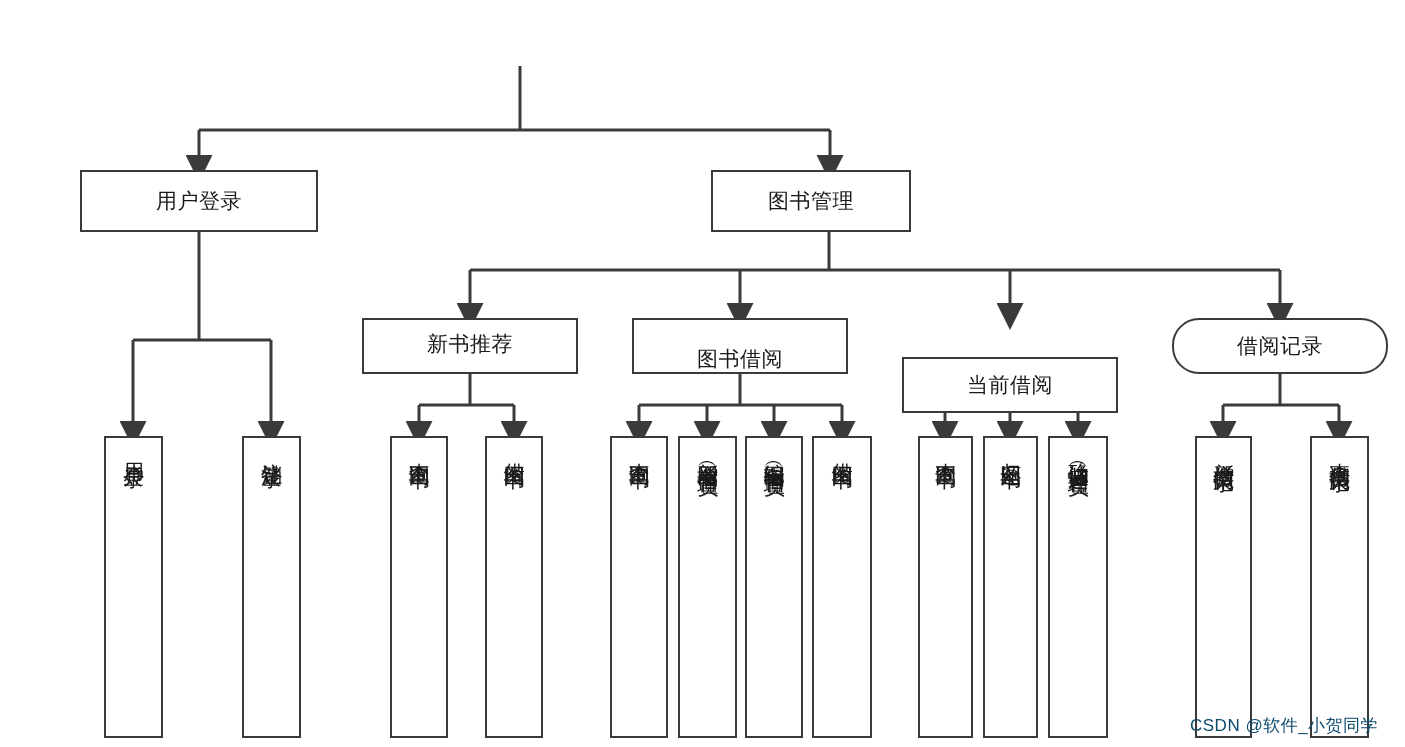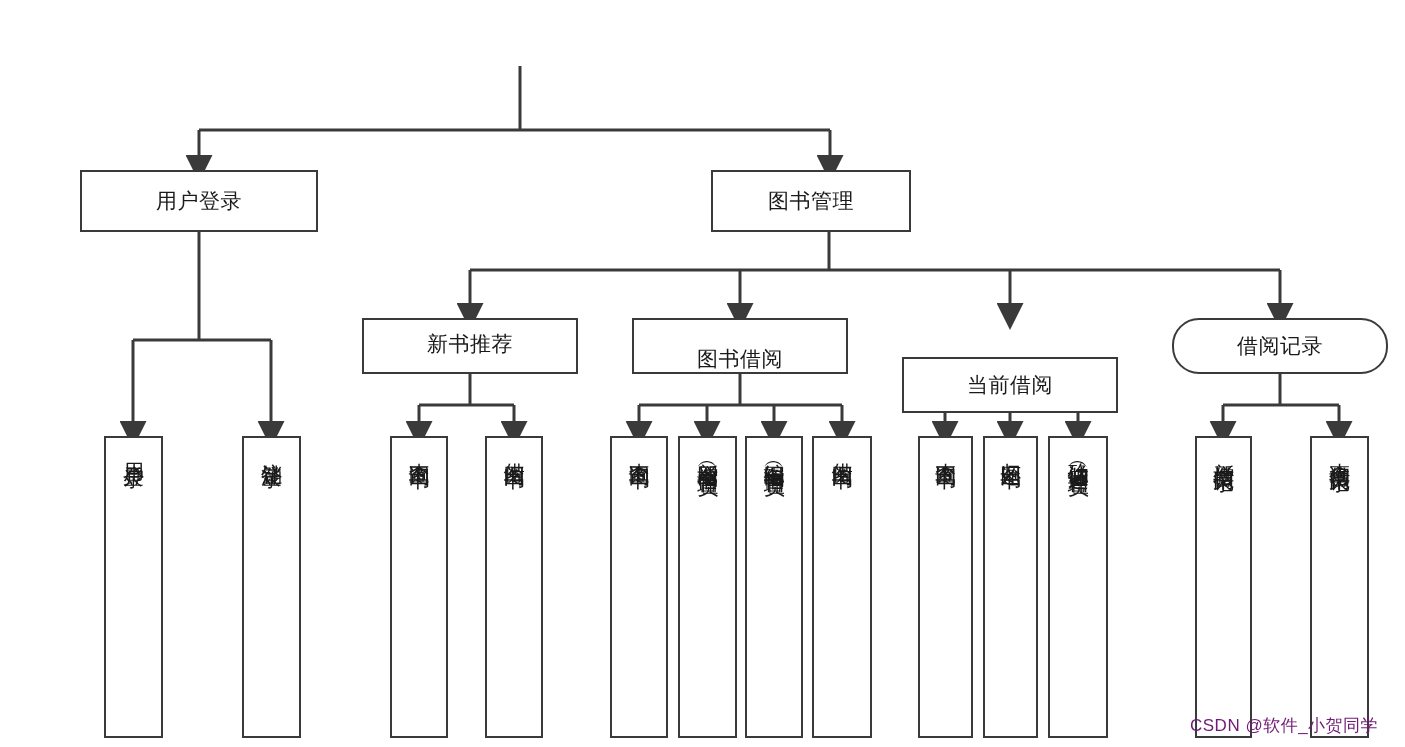--- a/index.html
+++ b/index.html
@@ -57,21 +57,21 @@
     writing-mode: vertical-rl;
     text-orientation: upright;
     font-size: 21px;
     line-height: 1.08;
     letter-spacing: 2px;
     white-space: pre-line;
   }
   .watermark {
     position: absolute;
     font-size: 17px;
-    color: #701a75;
+    color: #0c4a6e;
     white-space: nowrap;
     letter-spacing: 0.5px;
   }
 </style>
 </head>
 <body>
 
 <div id="canvas">
 
   <svg class="connectors" viewBox="0 0 1405 747" xmlns="http://www.w3.org/2000/svg">

